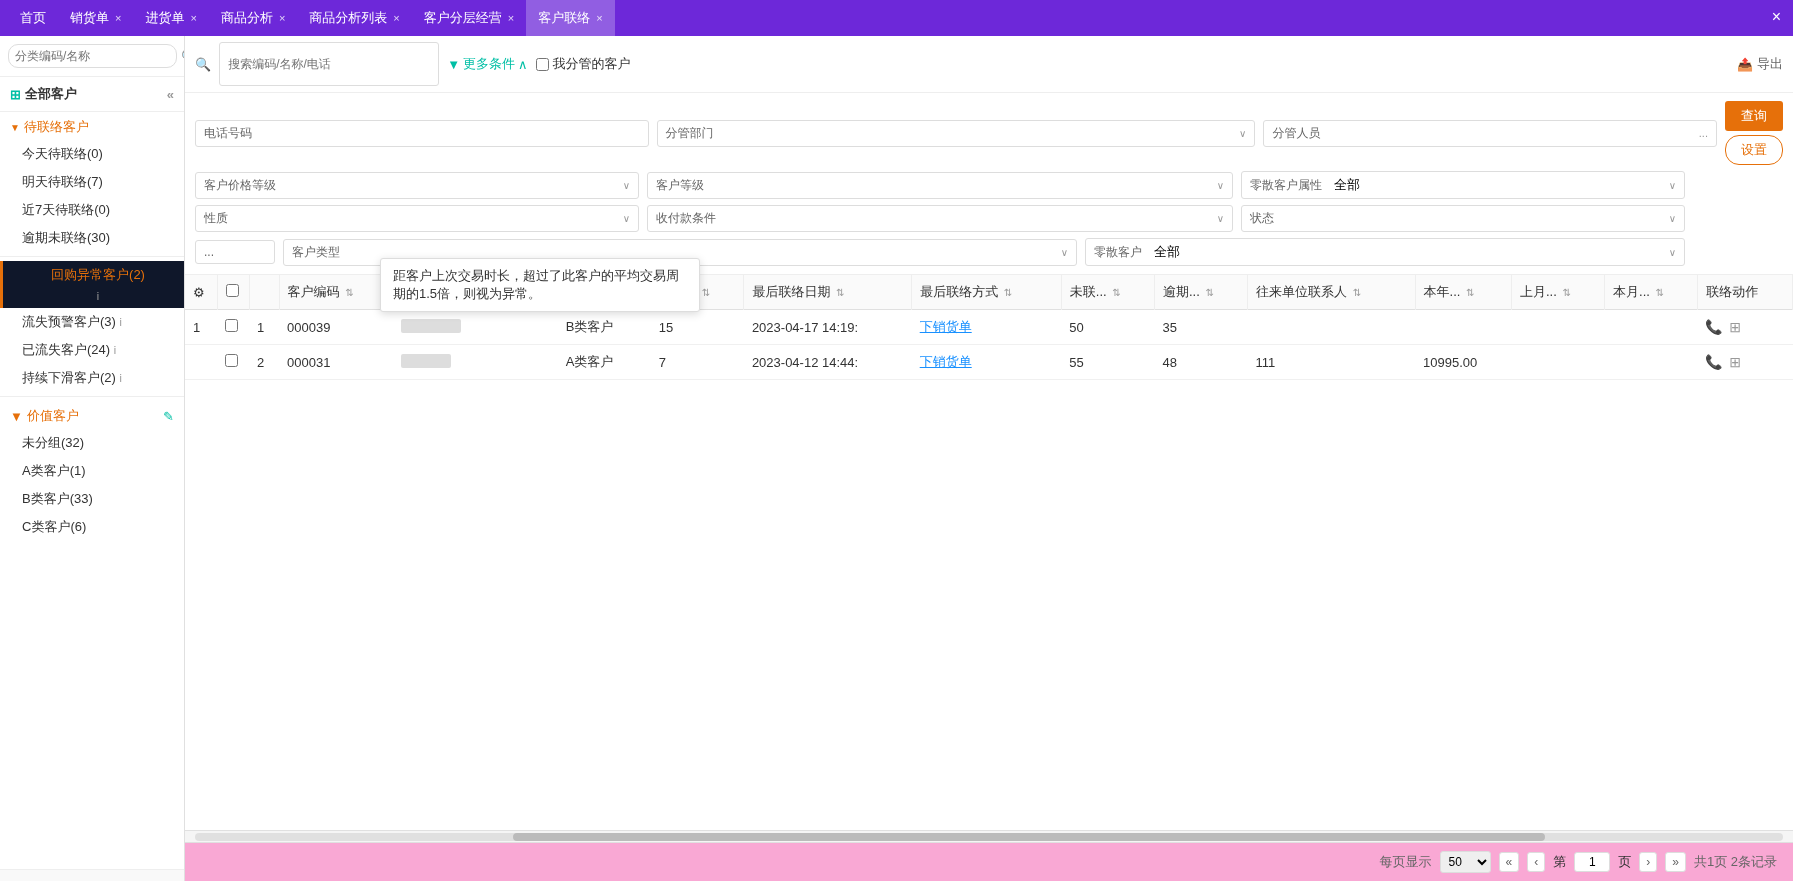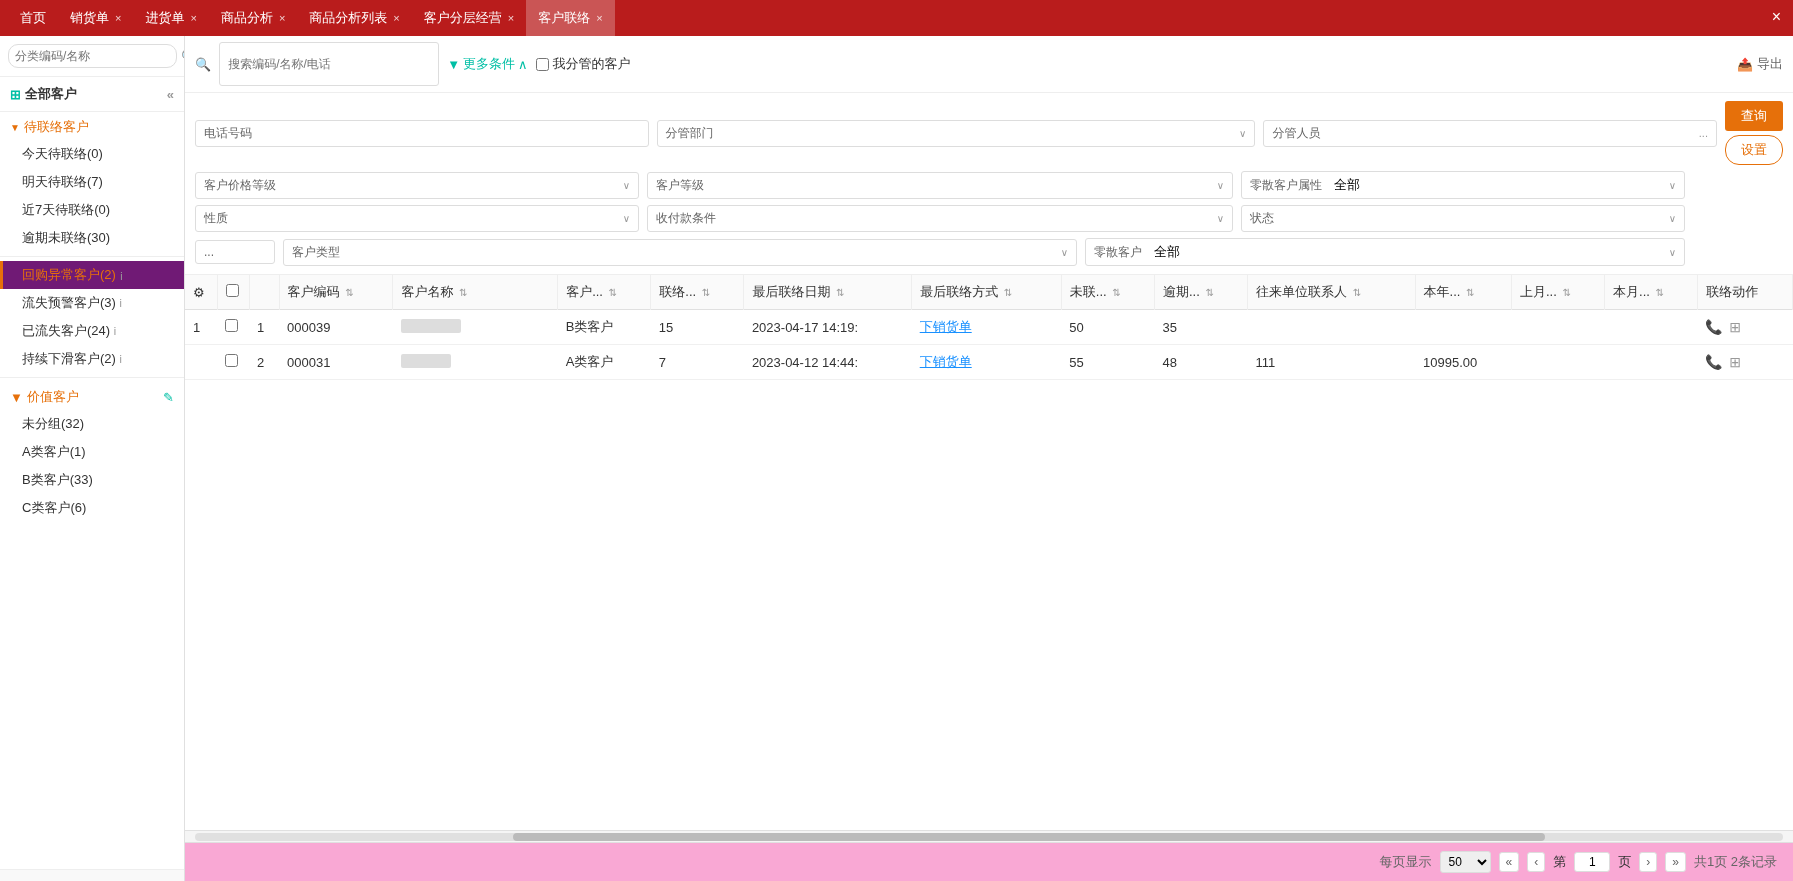--- a/index.html
+++ b/index.html
@@ -1,20 +1,20 @@
 <!DOCTYPE html>
 <html><head>
   <meta charset="utf-8">
   <style>
     * { box-sizing: border-box; margin: 0; padding: 0; font-family: 'Microsoft YaHei', SimSun, Arial, sans-serif; font-size: 13px; }
     body { background: #f5f5f5; overflow: hidden; width: 1793px; height: 881px; }
 
     
     .top-nav {
-      background: #b91c1c;
+      background: #6d28d9;
       height: 36px;
       display: flex;
       align-items: center;
       padding: 8px 8px;
       color: white;
       position: relative;
     }
     .top-nav .nav-item {
       padding: 0 12px;
       height: 36px;
@@ -98,24 +98,25 @@
       font-size: 10px;
     }
     .sidebar-item {
       padding: 5px 10px 5px 22px;
       color: #333;
       cursor: pointer;
       font-size: 12px;
       white-space: nowrap;
     }
     .sidebar-item.active {
-      background: #701a75;
+      background: #0f172a;
       color: #e6700a;
       border-left: 3px solid #e6700a;
       padding-left: 19px;
+      flex-direction: column;
     }
     .sidebar-divider { height: 1px; background: #eee; margin: 4px 0; }
     .sidebar-section2 {
       padding: 6px 10px 4px 10px;
       color: #e6700a;
       font-size: 12px;
       display: flex;
       align-items: center;
       justify-content: space-between;
       cursor: pointer;
@@ -547,20 +548,23 @@
         </div>
         <div class="filter-field" style="flex:1.5;gap:4px;">
           <label>零散客户</label>
           <span style="margin-left:4px;">全部</span>
           <span class="dropdown-arrow" style="margin-left:auto;">∨</span>
         </div>
         <div style="width:90px;"></div>
       </div>
     </div>
 
+    <div class="tooltip-box">
+      <span>距客户上次交易时长，超过了此客户的平均交易周期的1.5倍，则视为异常。</span>
+    </div>
 
     <div class="table-wrapper">
       <table>
         <thead>
           <tr>
             <th style="width:32px;">
               <span>⚙</span>
             </th>
             <th style="width:32px;">
               <input type="checkbox" style="">

